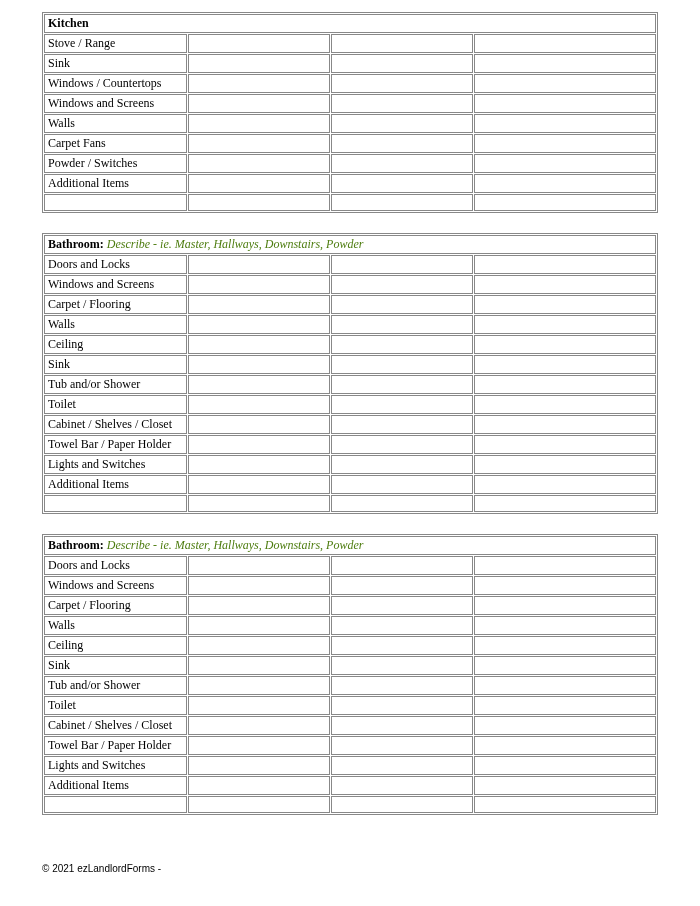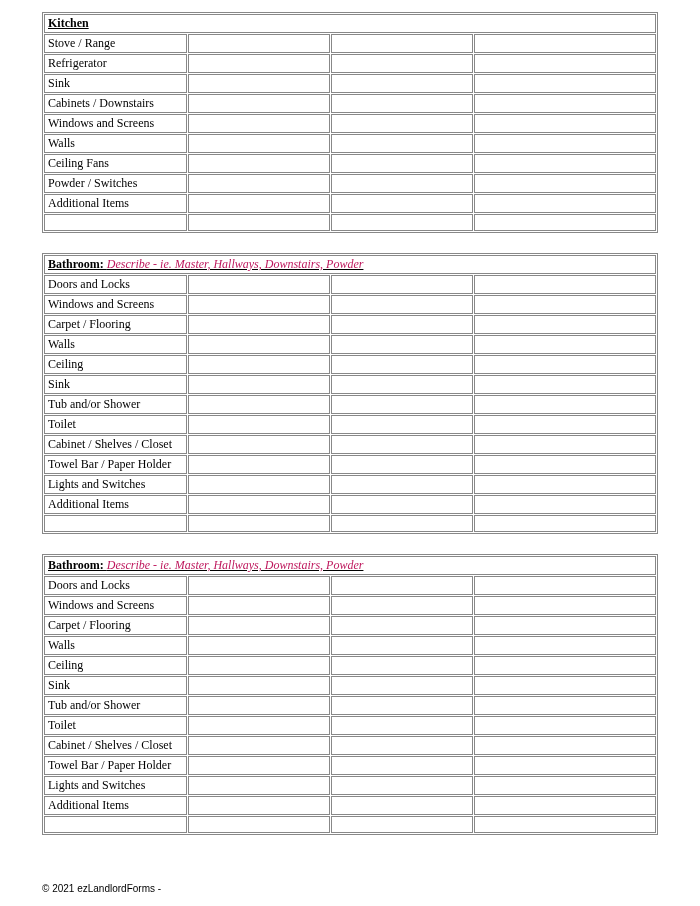--- a/index.html
+++ b/index.html
@@ -26,26 +26,25 @@
     border: 1px solid #888;
     padding: 1px 3px;
     height: 17px;
     line-height: 15px;
     vertical-align: middle;
     background: #fff;
   }
   table.section tr.header td {
     font-weight: bold;
     height: 17px;
-    text-decoration: underline;
   }
   table.section tr.header td .hint {
     font-weight: normal;
     font-style: italic;
-    color: #be185d;
+    color: #4d7c0f;
   }
   .col-label { width: 143px; }
   .col-a { width: 142px; }
   .col-b { width: 142px; }
   .col-c { }
   .footer {
     font-family: Arial, Helvetica, sans-serif;
     font-size: 10px;
     color: #000;
     padding: 28px 0 0 42px;
@@ -63,51 +62,45 @@
         <span>Kitchen</span><span class="hint"></span>
       </td>
     </tr>
     <tr>
           <td class="col-label">Stove / Range</td>
           <td class="col-a"></td>
           <td class="col-b"></td>
           <td class="col-c"></td>
         </tr>
     <tr>
-          <td class="col-label">Refrigerator</td>
-          <td class="col-a"></td>
-          <td class="col-b"></td>
-          <td class="col-c"></td>
-        </tr>
-    <tr>
           <td class="col-label">Sink</td>
           <td class="col-a"></td>
           <td class="col-b"></td>
           <td class="col-c"></td>
         </tr>
     <tr>
-          <td class="col-label">Cabinets / Downstairs</td>
+          <td class="col-label">Windows / Countertops</td>
           <td class="col-a"></td>
           <td class="col-b"></td>
           <td class="col-c"></td>
         </tr>
     <tr>
           <td class="col-label">Windows and Screens</td>
           <td class="col-a"></td>
           <td class="col-b"></td>
           <td class="col-c"></td>
         </tr>
     <tr>
           <td class="col-label">Walls</td>
           <td class="col-a"></td>
           <td class="col-b"></td>
           <td class="col-c"></td>
         </tr>
     <tr>
-          <td class="col-label">Ceiling Fans</td>
+          <td class="col-label">Carpet Fans</td>
           <td class="col-a"></td>
           <td class="col-b"></td>
           <td class="col-c"></td>
         </tr>
     <tr>
           <td class="col-label">Powder / Switches</td>
           <td class="col-a"></td>
           <td class="col-b"></td>
           <td class="col-c"></td>
         </tr>

